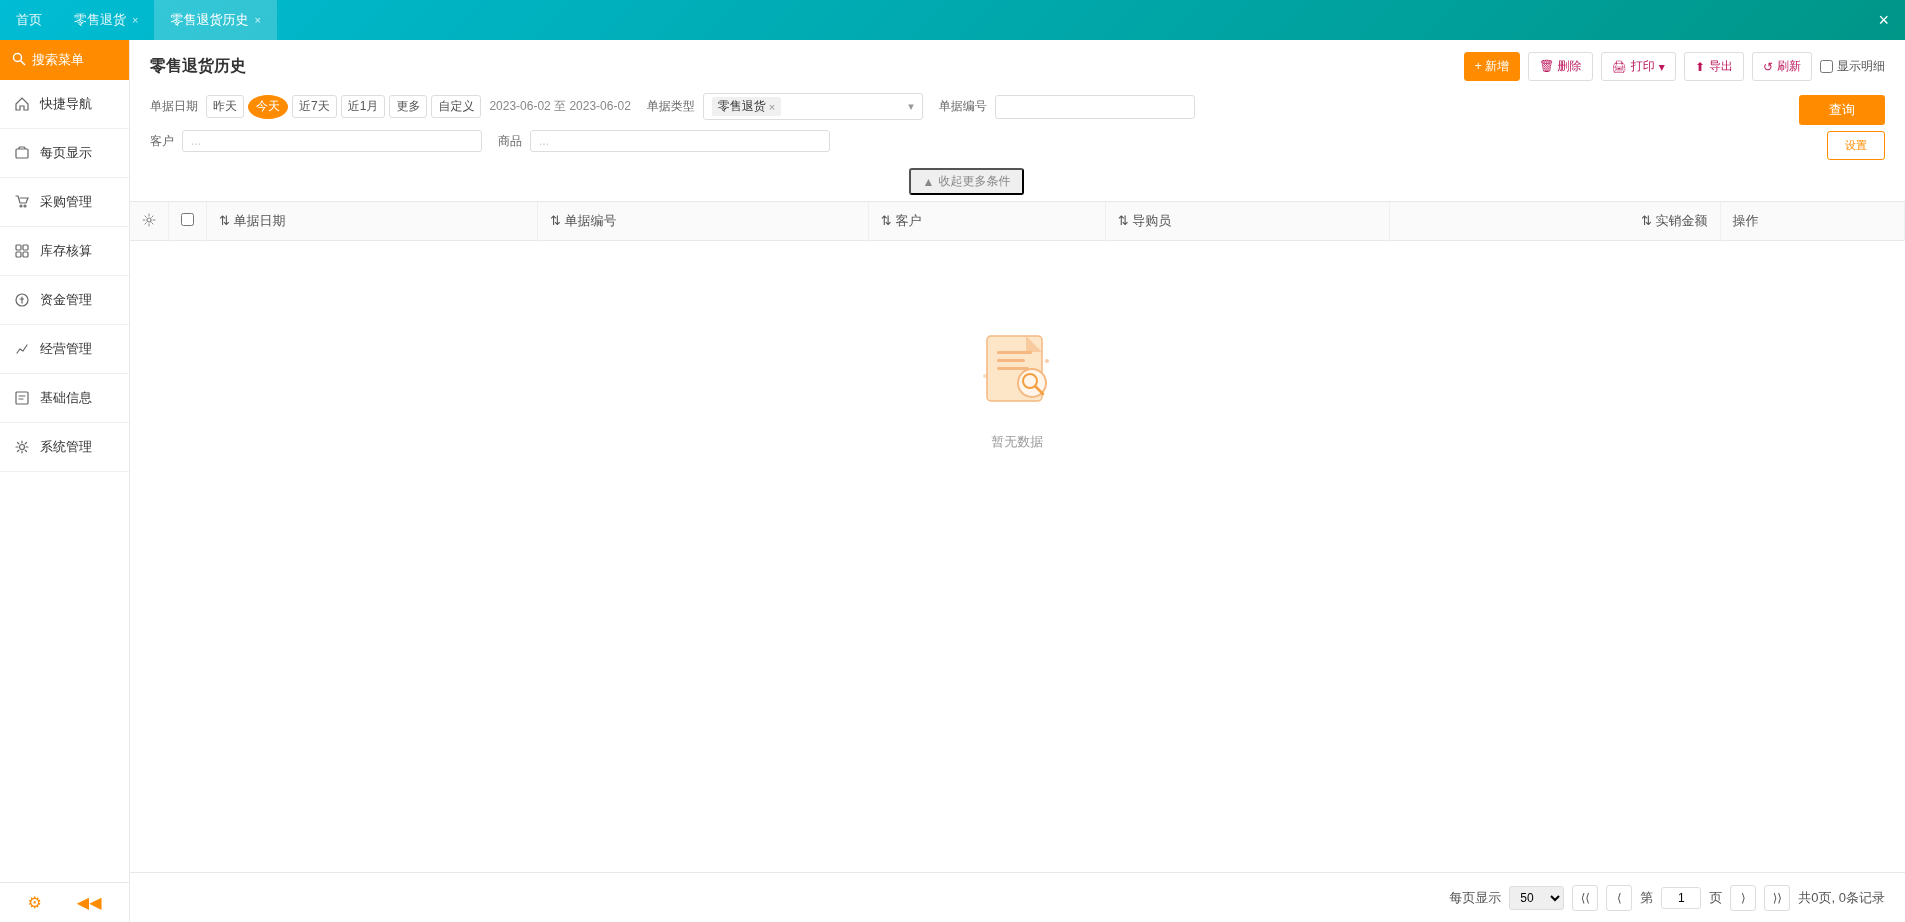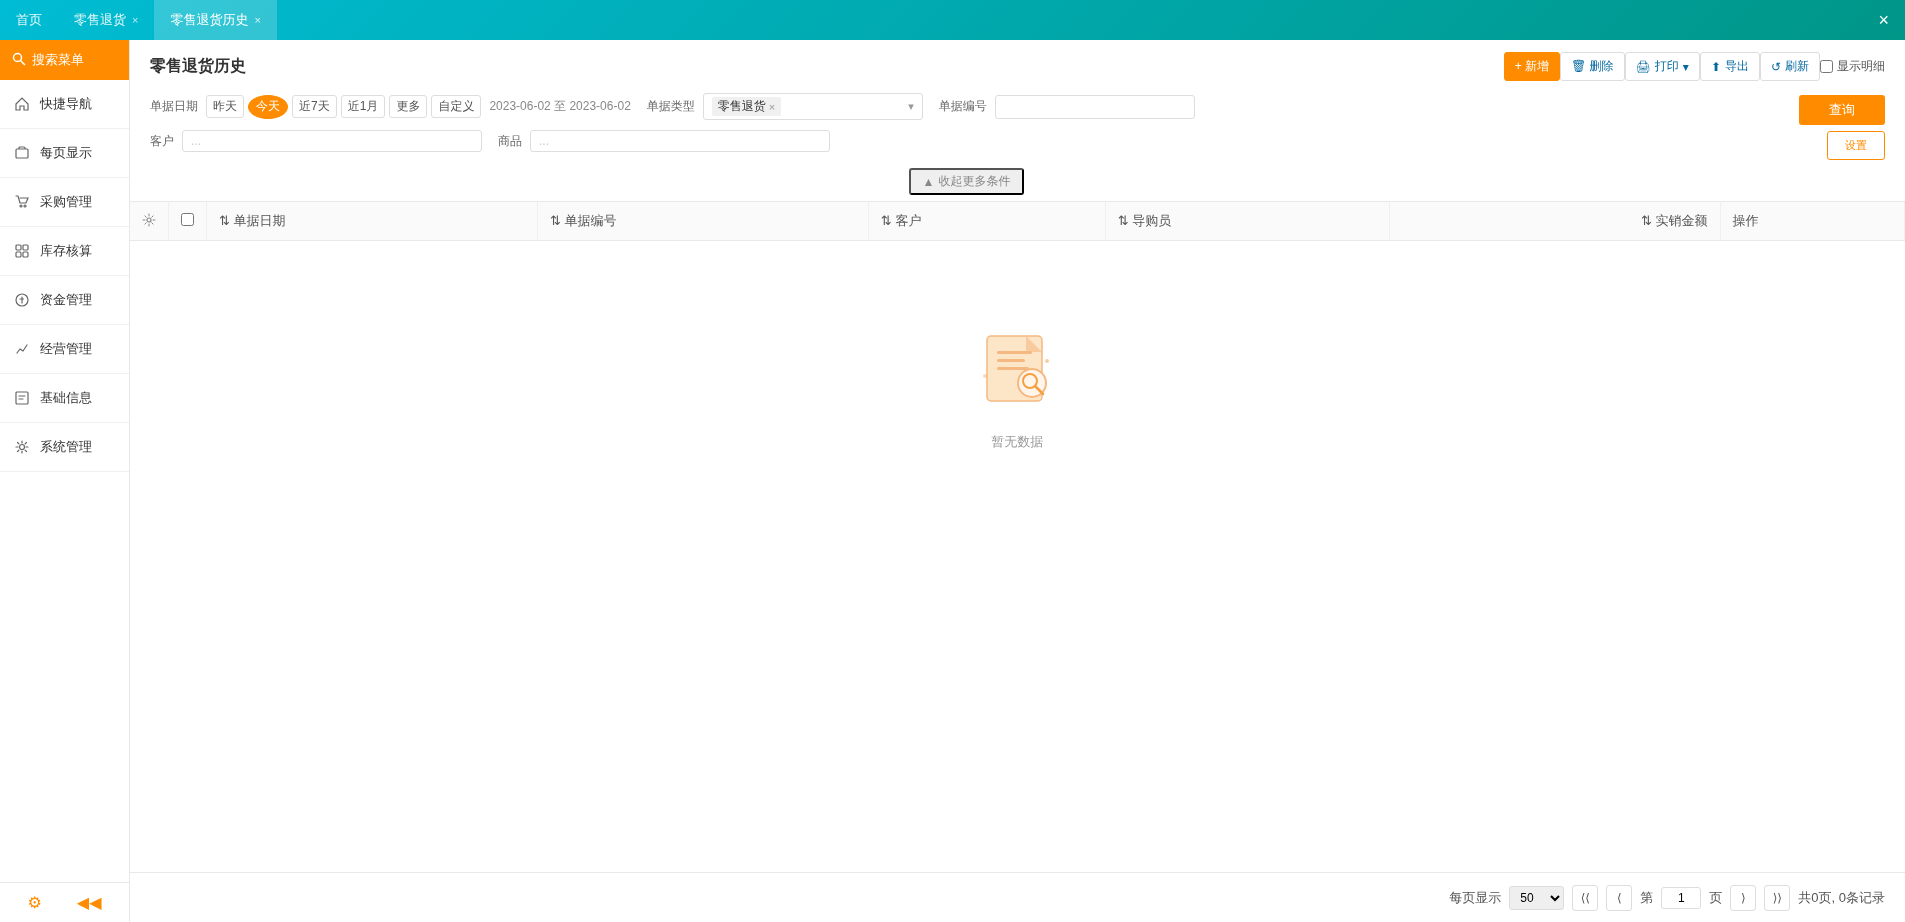--- a/index.html
+++ b/index.html
@@ -137,32 +137,33 @@
       margin-bottom: 12px;
     }
     .page-title {
       font-size: 16px;
       font-weight: bold;
       color: #333;
     }
     .toolbar-buttons {
       display: flex;
       align-items: center;
+      gap: 8px;
     }
     .toolbar-btn {
       display: flex;
       align-items: center;
       gap: 4px;
       padding: 5px 10px;
       border: 1px solid #ddd;
       background: #fff;
       border-radius: 3px;
       cursor: pointer;
       font-size: 12px;
-      color: #0369a1;
+      color: #be185d;
     }
     .toolbar-btn.primary {
       background: #ff8c00;
       color: #fff;
       border-color: #ff8c00;
     }
     .show-detail-check {
       display: flex;
       align-items: center;
       gap: 4px;

